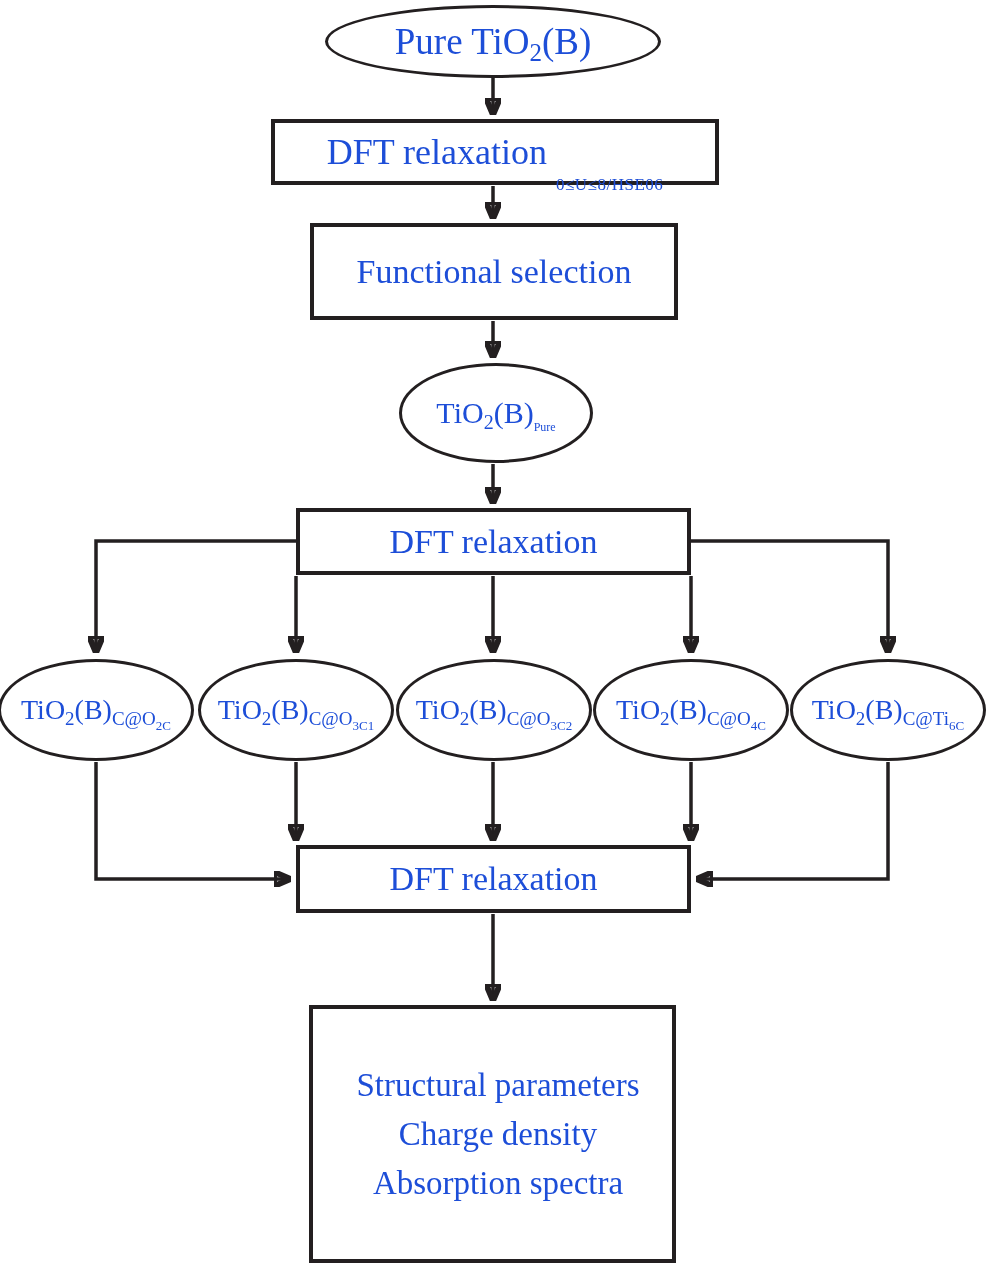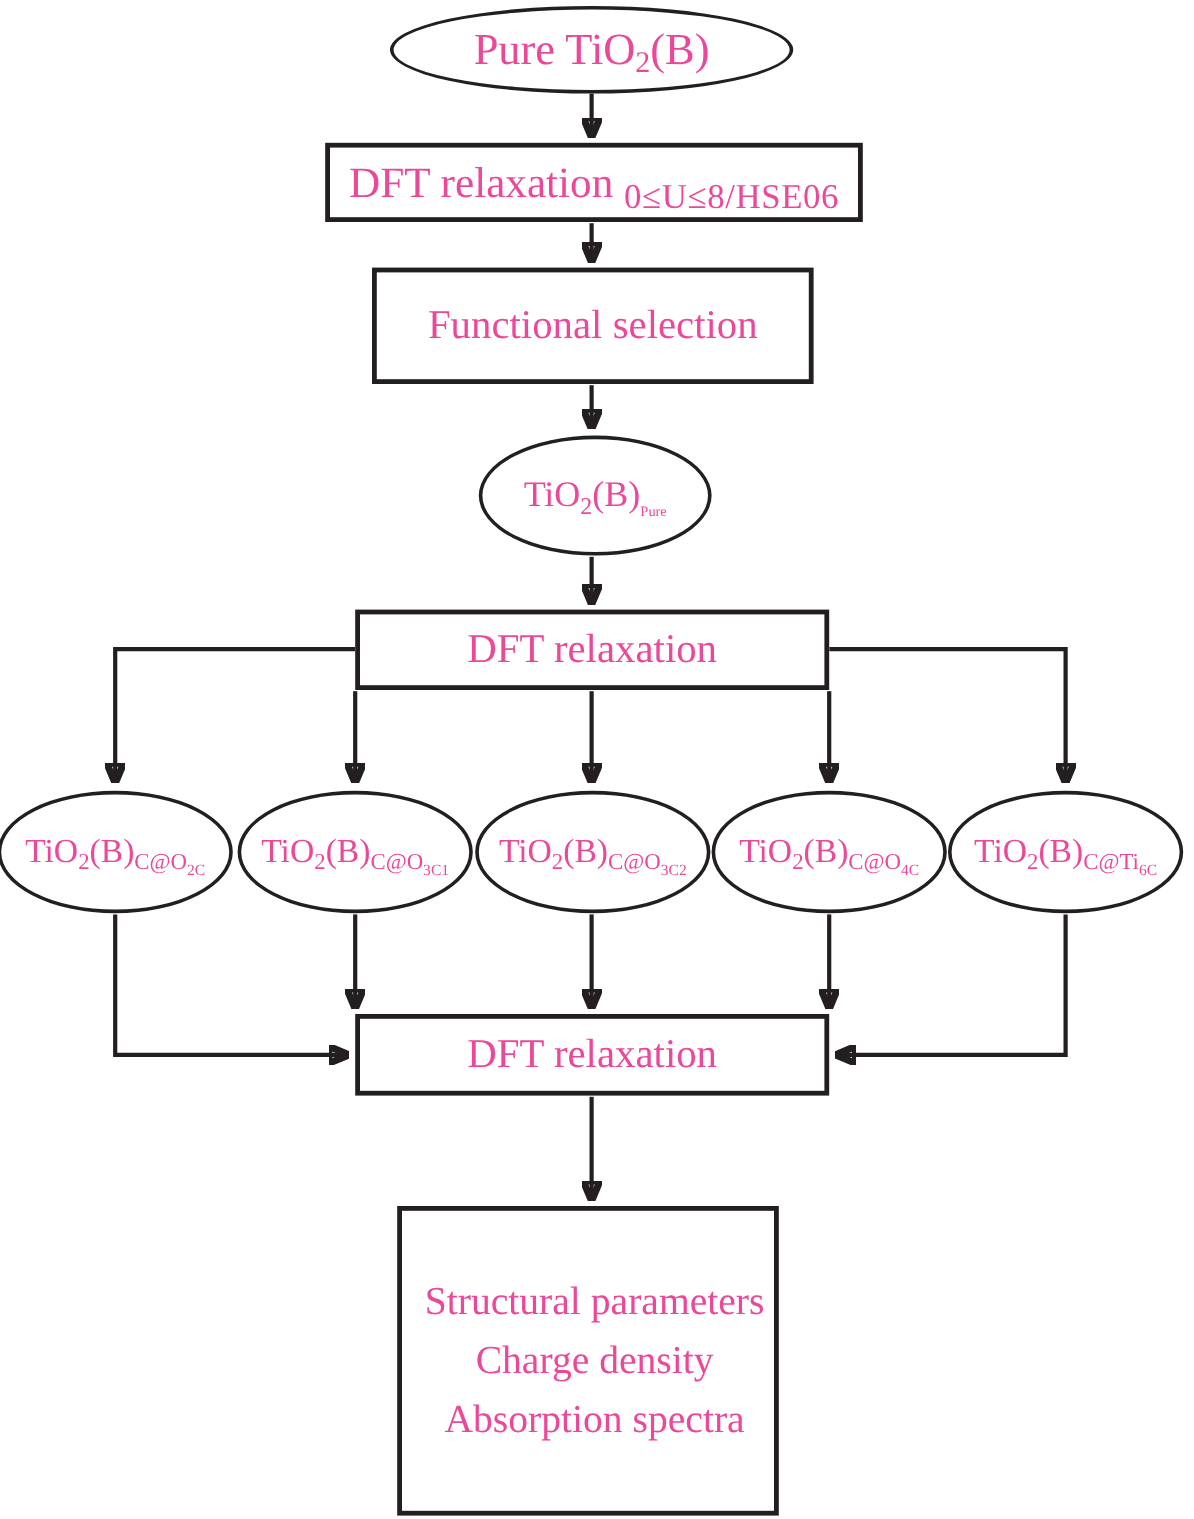--- a/index.html
+++ b/index.html
@@ -1,21 +1,21 @@
 <!DOCTYPE html>
 <html><head>
 <meta charset="utf-8">
 <style>
   html,body{margin:0;padding:0;background:#ffffff;}
   #canvas{
     position:relative;
     width:995px;height:1266px;
     background:#ffffff;
     font-family:"Liberation Serif","DejaVu Serif",serif;
-    color:#ec4899;
+    color:#1d4ed8;
     overflow:hidden;
   }
   #connectors{position:absolute;left:0;top:0;width:995px;height:1266px;}
   #connectors path{stroke:#231f20;stroke-width:3.5;fill:none;}
 
   .node{
     position:absolute;
     background:#ffffff;
     border:4px solid #231f20;
     display:flex;
@@ -33,21 +33,21 @@
   .line-row{display:flex;align-items:baseline;justify-content:center;white-space:nowrap;}
 
   
   .n-start{left:325px;top:5px;width:336px;height:73px;}
   .n-start .main{font-size:37px;}
   .n-start .sub1{font-size:25px;position:relative;top:7px;}
 
   
   .n-dft1{left:271px;top:119px;width:448px;height:66px;}
   .n-dft1 .main{font-size:36px;}
-  .n-dft1 .sub1{font-size:29px;position:relative;top:9px;margin-left:9px;letter-spacing:0.5px;}
+  .n-dft1 .sub1{font-size:17px;position:relative;top:26px;margin-left:9px;letter-spacing:0.5px;}
 
   
   .n-func{left:310px;top:223px;width:368px;height:97px;}
   .n-func .inner{flex-direction:column;gap:40px;}
   .n-func .ln{font-size:34px;line-height:44px;}
 
   
   .n-pure{left:399px;top:363px;width:194px;height:100px;}
   .n-pure .main{font-size:30px;}
   .n-pure .sub1{font-size:20px;position:relative;top:6px;}
@@ -63,21 +63,21 @@
   .b0{left:-2px;}
   .b1{left:198px;}
   .b2{left:396px;}
   .b3{left:593px;}
   .b4{left:790px;}
   .branch .main{font-size:28px;}
   .branch .sub1{font-size:19px;position:relative;top:6px;}
   .branch .sub2{font-size:13px;position:relative;top:11px;}
 
   
-  .n-results{left:331px;top:1005px;width:318px;height:258px;padding-left:11px;}
+  .n-results{left:309px;top:1005px;width:367px;height:258px;padding-left:11px;}
   .n-results .inner{flex-direction:column;}
   .n-results .ln{font-size:33px;line-height:49px;}
 </style>
 </head>
 <body>
 
 <div id="canvas">
 
   <svg id="connectors" viewBox="0 0 995 1266" xmlns="http://www.w3.org/2000/svg">
     <defs>

